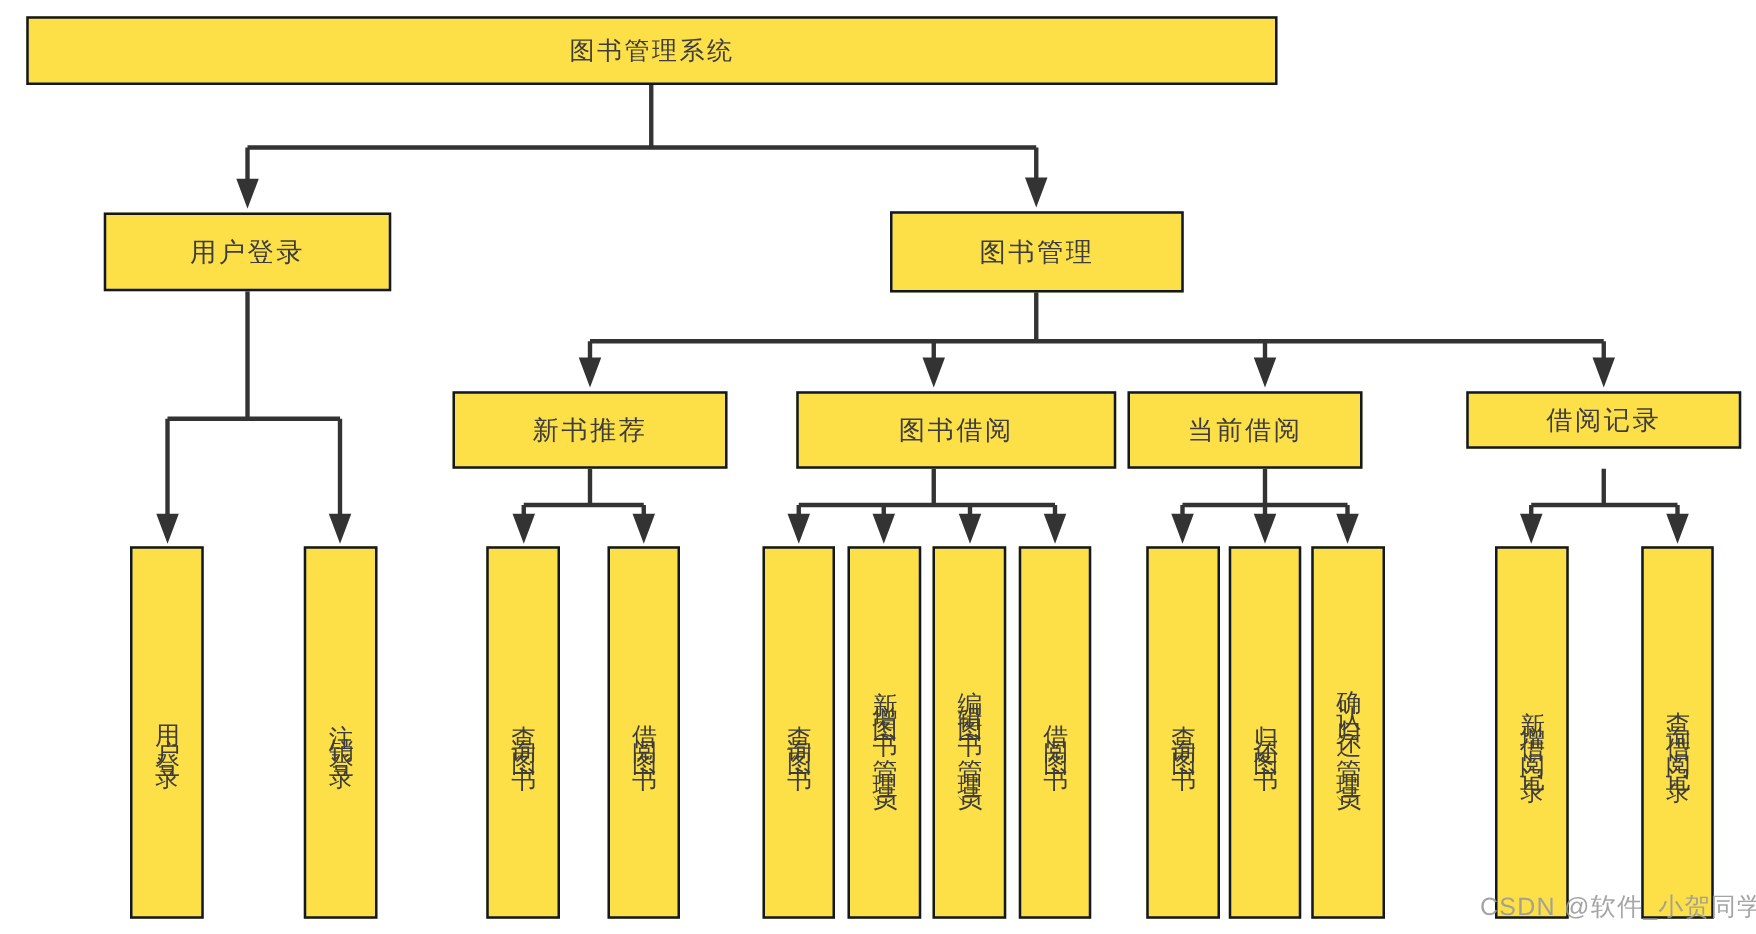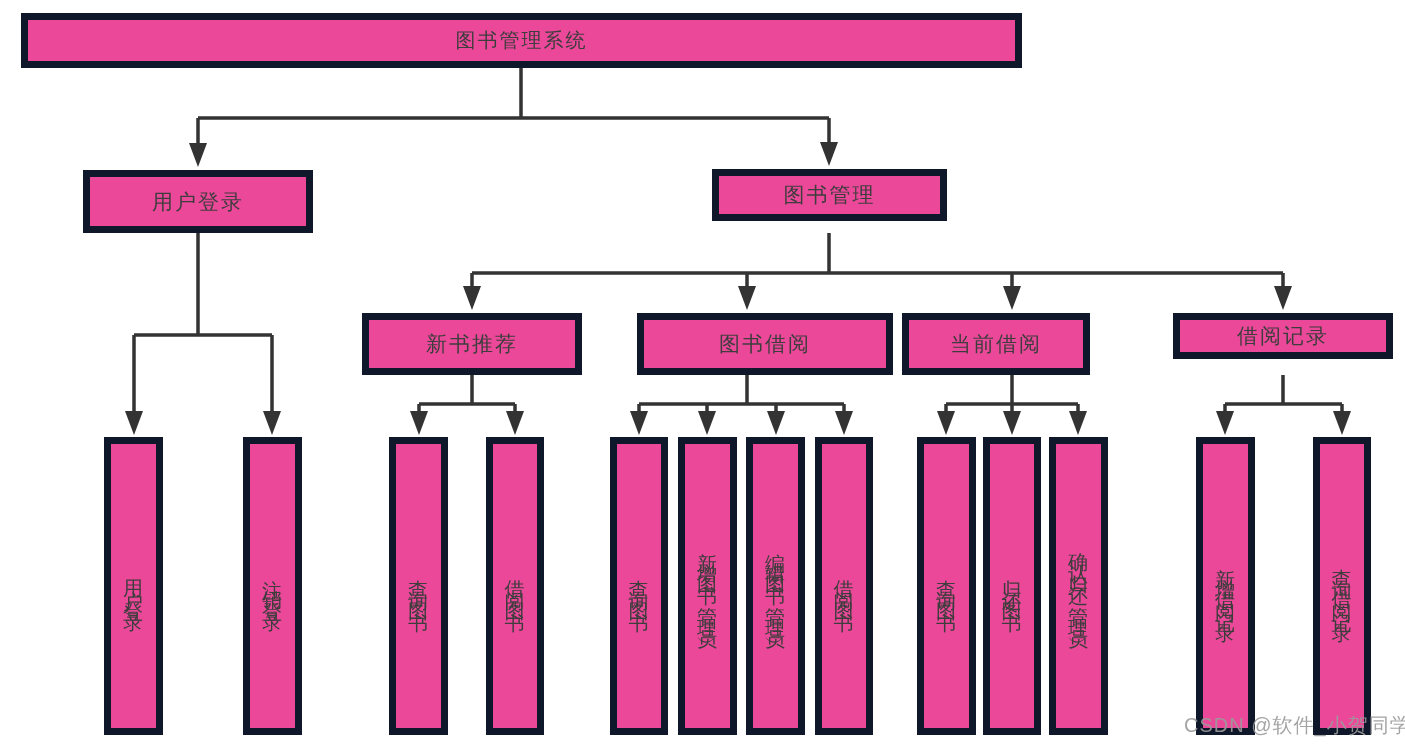--- a/index.html
+++ b/index.html
@@ -1,42 +1,42 @@
 <!DOCTYPE html>
 <html><head>
 <meta charset="utf-8">
 <style>
   html,body{margin:0;padding:0;background:#ffffff;}
   .stage{
     position:relative;width:1405px;height:747px;background:#ffffff;
     font-family:"Liberation Sans","DejaVu Sans",sans-serif;overflow:hidden;
   }
   .box{
-    position:absolute;box-sizing:border-box;background:#ec4899;
-    border:7px solid #0f172a;color:#3d3d3d;
+    position:absolute;box-sizing:border-box;background:#fde047;
+    border:2px solid #0f172a;color:#3d3d3d;
     display:flex;align-items:center;justify-content:center;
   }
   .hbox{font-size:21px;letter-spacing:2px;}
   .root{font-size:20px;}
   .leaf span{
     writing-mode:vertical-rl;text-orientation:mixed;
     font-size:20px;letter-spacing:11px;line-height:1;
     display:block;
   }
   .connectors{position:absolute;left:0;top:0;width:1405px;height:747px;}
   .connectors path{stroke:#333333;stroke-width:3.5;fill:none;}
   .connectors polygon{fill:#333333;stroke:none;}
   .watermark{
     position:absolute;left:1184px;top:712px;font-size:20px;letter-spacing:1px;
     color:#9b9b9b;white-space:nowrap;z-index:5;opacity:.9;
   }
   
   #n-root{left:21px;top:13px;width:1001px;height:55px;}
   #n-user-login{left:83px;top:170px;width:230px;height:63px;}
-  #n-book-mgmt{left:712px;top:169px;width:235px;height:52px;}
+  #n-book-mgmt{left:712px;top:169px;width:235px;height:65px;}
   #n-new-book{left:362px;top:313px;width:220px;height:62px;}
   #n-borrowing{left:637px;top:313px;width:256px;height:62px;}
   #n-current{left:902px;top:313px;width:188px;height:62px;}
   #n-records{left:1173px;top:313px;width:220px;height:46px;}
   #l-0{left:104px;top:437px;width:59px;height:298px;}
   #l-1{left:243px;top:437px;width:59px;height:298px;}
   #l-2{left:389px;top:437px;width:59px;height:298px;}
   #l-3{left:486px;top:437px;width:58px;height:298px;}
   #l-4{left:610px;top:437px;width:58px;height:298px;}
   #l-5{left:678px;top:437px;width:59px;height:298px;}

